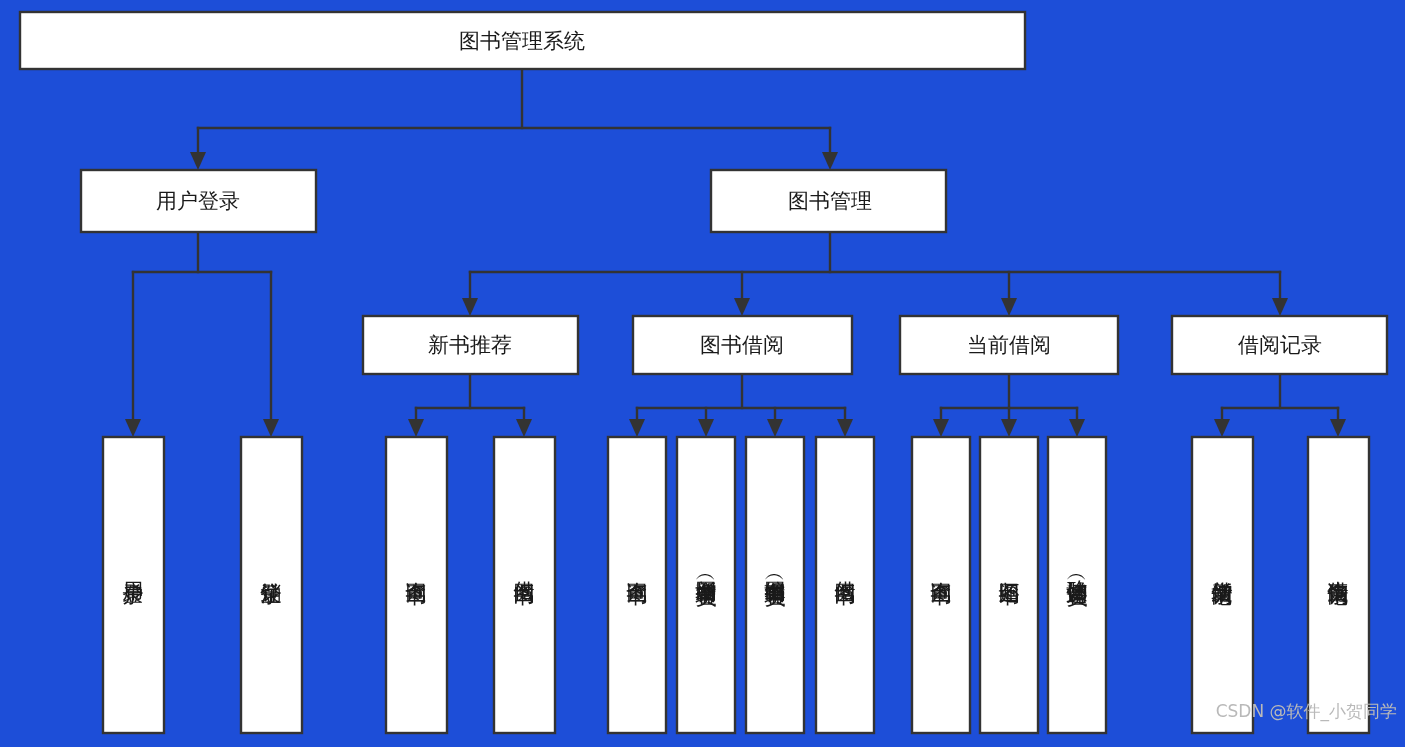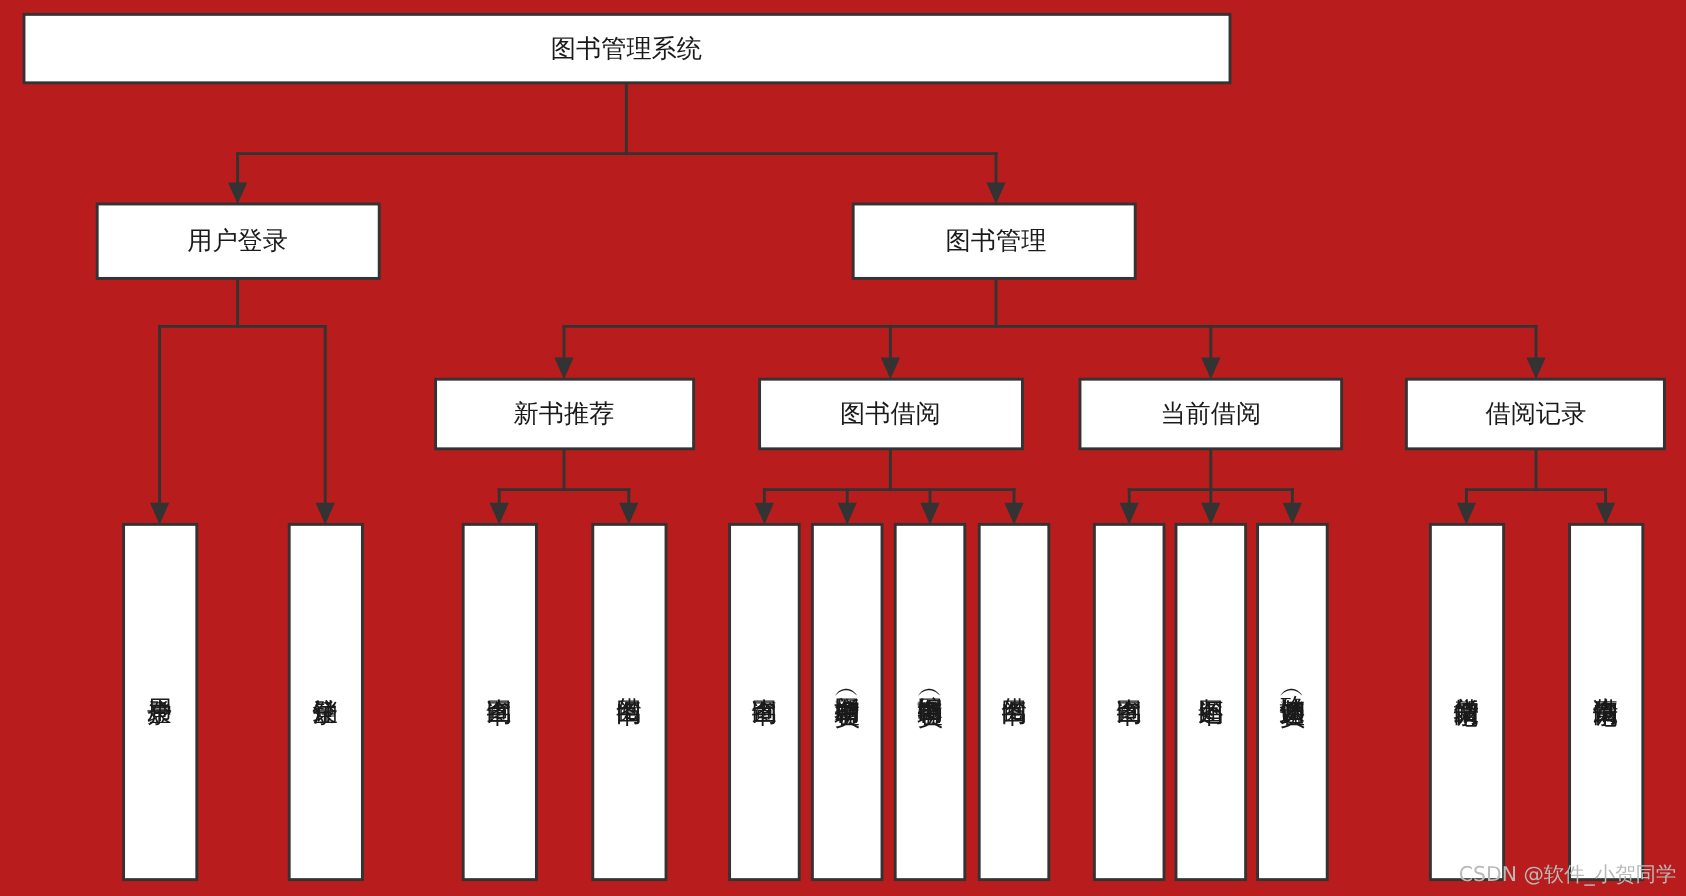--- a/index.html
+++ b/index.html
@@ -8,21 +8,21 @@
     padding: 0;
     background: #ffffff;
   }
   body {
     font-family: "DejaVu Sans", "Liberation Sans", sans-serif;
   }
   #diagram-root {
     position: relative;
     width: 1405px;
     height: 747px;
-    background: #b91c1c;
+    background: #1d4ed8;
     overflow: hidden;
   }
   svg#tree-svg {
     position: absolute;
     left: 0;
     top: 0;
     width: 1405px;
     height: 747px;
     display: block;
   }
@@ -53,21 +53,21 @@
     font-family: "DejaVu Sans", "Liberation Sans", sans-serif;
     font-size: 21px;
     writing-mode: vertical-rl;
     text-orientation: upright;
     text-anchor: middle;
     letter-spacing: 1px;
   }
   .watermark-text {
     position: absolute;
     right: 8px;
-    bottom: 7px;
+    bottom: 24px;
     font-family: "DejaVu Sans", "Liberation Sans", sans-serif;
     font-size: 17px;
     color: #b9b9b9;
     white-space: nowrap;
     user-select: none;
   }
 </style>
 </head>
 <body>
 

